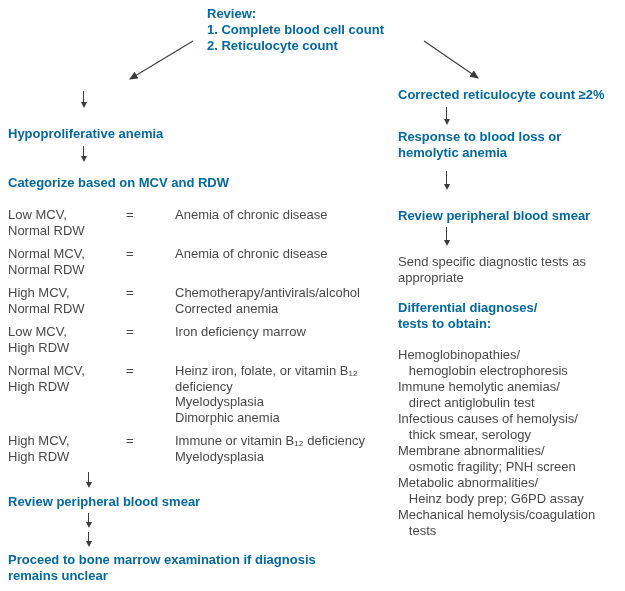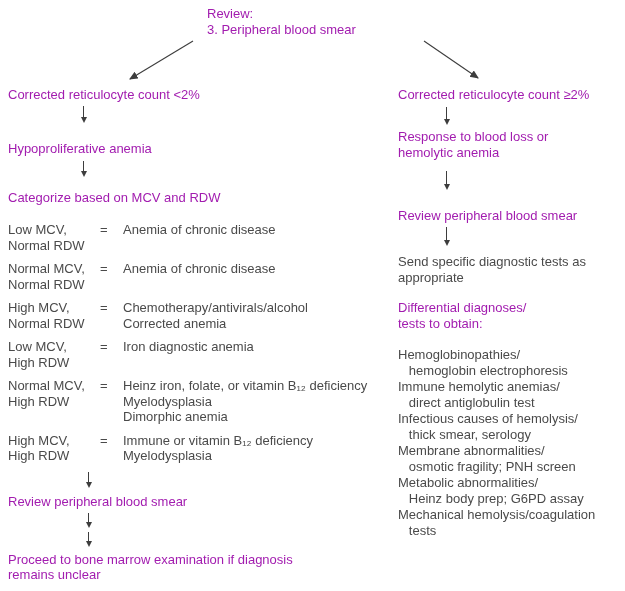--- a/index.html
+++ b/index.html
@@ -1,56 +1,56 @@
 <!DOCTYPE html>
 <html><head>
 <meta charset="utf-8">
 <style>
   html,body{margin:0;padding:0;background:#fff;}
   .canvas{
     position:relative;width:625px;height:591px;background:#ffffff;
     font-family:"Liberation Sans","DejaVu Sans",sans-serif;
     font-size:13px;color:#4a4a4a;overflow:hidden;
   }
-  .bold{font-weight:normal;color:#a21caf;}
+  .bold{font-weight:bold;color:#0369a1;}
   .pw{white-space:pre-wrap;line-height:15.5px;}
   .review-box{position:absolute;left:207px;top:6px;line-height:16px;}
   .col-left{position:absolute;left:8px;top:87px;width:362px;}
   .col-right{position:absolute;left:398px;top:87px;width:230px;}
   .varrow{display:flex;flex-direction:column;align-items:center;width:9px;}
   .varrow::before{content:"";width:1.4px;flex:1 1 auto;background:#3d3d3d;}
   .varrow::after{content:"";width:0;height:0;border-left:3.5px solid transparent;
     border-right:3.5px solid transparent;border-top:6px solid #3d3d3d;}
   .mtable{margin-top:17px;}
-  .mtable .trow{display:grid;grid-template-columns:92px 23px auto;align-items:start;margin-bottom:8px;}
+  .mtable .trow{display:grid;grid-template-columns:92px 23px auto;align-items:start;margin-bottom:8px;gap:26px;}
   .diag-svg{position:absolute;left:0;top:0;pointer-events:none;}
   .dlist > div{white-space:pre-wrap;line-height:16px;}
 </style>
 </head>
 <body>
 
 <div class="canvas">
 
   <svg class="diag-svg" width="625" height="100" viewBox="0 0 625 100">
     <defs>
       <marker id="ah" markerWidth="9" markerHeight="8" refX="7" refY="3.5" orient="auto">
         <path d="M0,0 L8,3.5 L0,7 Z" fill="#3d3d3d"></path>
       </marker>
     </defs>
     <line x1="193" y1="41" x2="130" y2="79" stroke="#3d3d3d" stroke-width="1.1" marker-end="url(#ah)"></line>
     <line x1="424" y1="41" x2="478" y2="78" stroke="#3d3d3d" stroke-width="1.1" marker-end="url(#ah)"></line>
   </svg>
 
   <div class="review-box">
     <div class="bold">Review:</div>
-    <div class="bold">3. Peripheral blood smear</div>
+    <div class="bold">1. Complete blood cell count</div>
+    <div class="bold">2. Reticulocyte count</div>
   </div>
 
   <div class="col-left">
-    <div class="bold">Corrected reticulocyte count &lt;2%</div>
     <div class="varrow" style="height:17px;margin:4px 0 0 71px;"></div>
     <div class="bold" style="margin-top:18px;">Hypoproliferative anemia</div>
     <div class="varrow" style="height:16px;margin:5px 0 0 71px;"></div>
     <div class="bold" style="margin-top:13px;">Categorize based on MCV and RDW</div>
 
     <div class="mtable">
       <div class="trow">
         <div class="pw">Low MCV,
 Normal RDW</div>
         <div class="pw">=</div>
@@ -66,21 +66,21 @@
         <div class="pw">High MCV,
 Normal RDW</div>
         <div class="pw">=</div>
         <div class="pw">Chemotherapy/antivirals/alcohol
 Corrected anemia</div>
       </div>
       <div class="trow">
         <div class="pw">Low MCV,
 High RDW</div>
         <div class="pw">=</div>
-        <div class="pw">Iron diagnostic anemia</div>
+        <div class="pw">Iron deficiency marrow</div>
       </div>
       <div class="trow">
         <div class="pw">Normal MCV,
 High RDW</div>
         <div class="pw">=</div>
         <div class="pw">Heinz iron, folate, or vitamin B₁₂ deficiency
 Myelodysplasia
 Dimorphic anemia</div>
       </div>
       <div class="trow">

